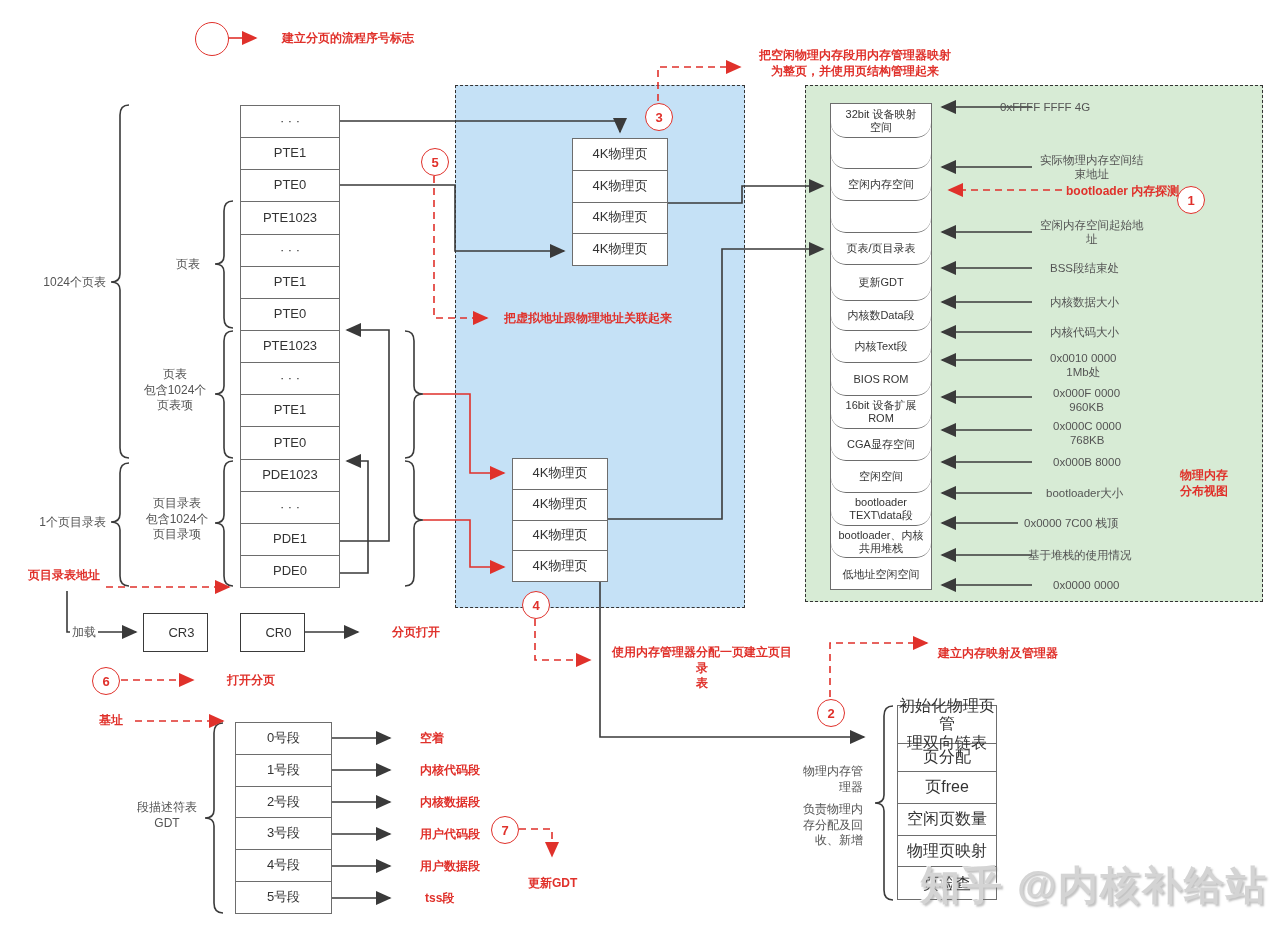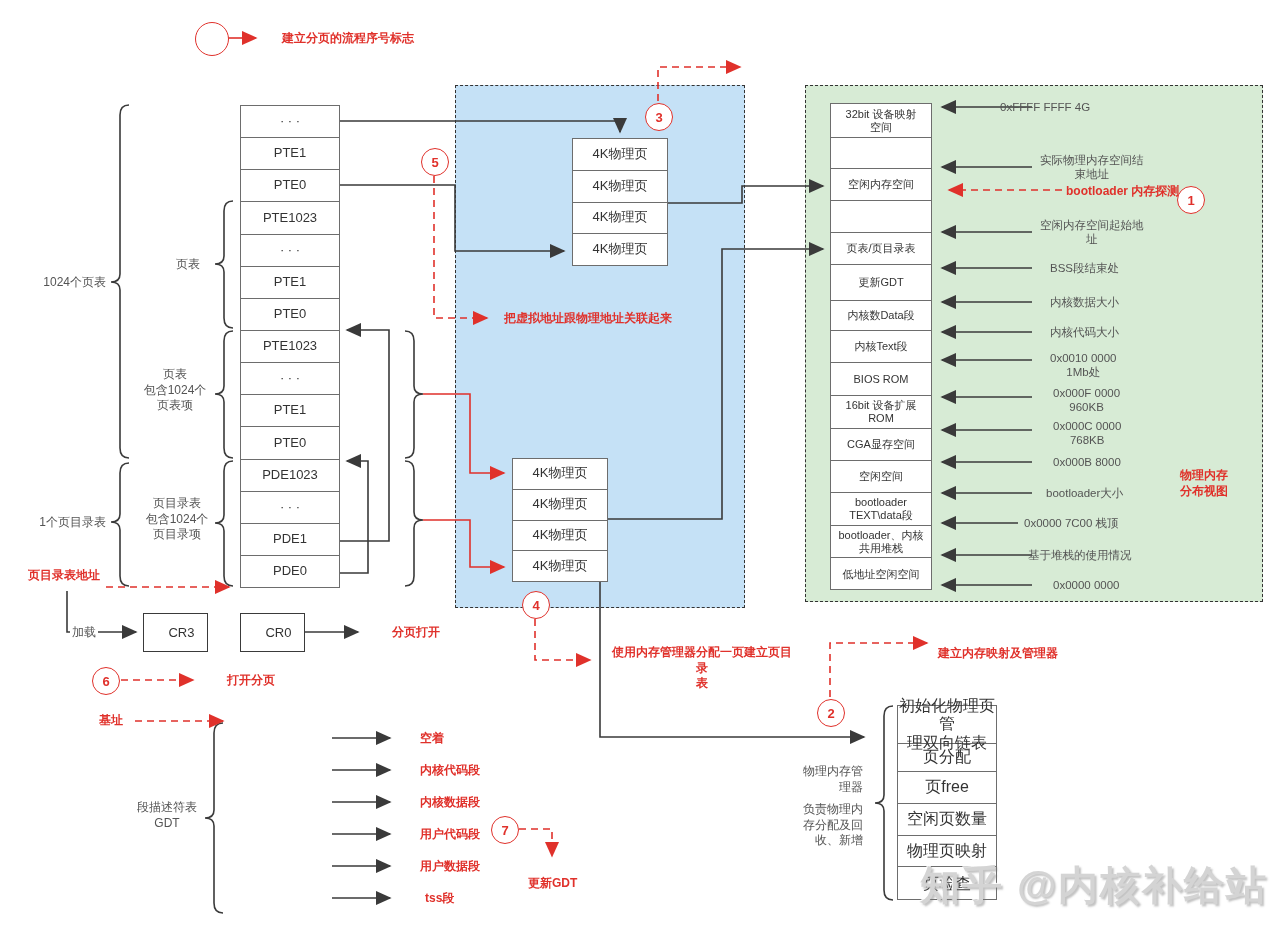--- a/index.html
+++ b/index.html
@@ -4,21 +4,21 @@
 <style>
   html,body{margin:0;padding:0;background:#fff;font-family:"Liberation Sans","DejaVu Sans",sans-serif;}
   #stage{position:relative;width:1280px;height:936px;background:#fff;overflow:hidden;color:#3a3a3a;}
   .region{position:absolute;border:1.6px dashed #333;box-sizing:border-box;z-index:1;}
   svg.wires{position:absolute;left:0;top:0;z-index:2;}
   .tbl{position:absolute;z-index:3;background:#fff;border:1px solid #6d6d6d;box-sizing:border-box;display:flex;flex-direction:column;}
   .tbl .row{flex:1;border-bottom:1px solid #6d6d6d;display:flex;align-items:center;justify-content:center;
             font-size:13px;color:#333;text-align:center;white-space:pre-line;line-height:1.15;box-sizing:border-box;}
   .tbl .row:last-child{border-bottom:none;}
   .tbl .row.fixed{flex:none;}
-  .mem .row{font-size:11px;}
+  .mem .row{font-size:11px;border-radius:15px;}
   .mgr .row{font-size:16px;}
   .lab{position:absolute;z-index:4;font-size:12px;color:#545454;white-space:pre-line;line-height:1.3;}
   .lab.ctr{text-align:center;}
   .lab.rgt{text-align:right;}
   .red{color:#e0312b;font-weight:700;}
   .marker-lab{position:absolute;z-index:4;font-size:11.5px;color:#545454;white-space:pre-line;line-height:1.25;text-align:center;transform:translateY(-50%);}
   .circ{position:absolute;z-index:5;width:26px;height:26px;border:1.6px solid #e0312b;border-radius:50%;
         background:#fff;color:#e0312b;font-size:13px;font-weight:600;display:flex;align-items:center;justify-content:center;}
   .circ.big{width:32px;height:32px;}
   .regbox{position:absolute;z-index:3;background:#fff;border:1.6px solid #3a3a3a;box-sizing:border-box;
@@ -178,20 +178,28 @@
   <div class="marker-lab" style="left:1053px;top:462px">0x000B 8000</div>
   <div class="marker-lab" style="left:1046px;top:493px">bootloader大小</div>
   <div class="marker-lab" style="left:1024px;top:523px">0x0000 7C00 栈顶</div>
   <div class="marker-lab" style="left:1028px;top:555px">基于堆栈的使用情况</div>
   <div class="marker-lab" style="left:1053px;top:585px">0x0000 0000</div>
 
   <div class="regbox" style="left:143px;top:613px;width:65px;height:39px;">CR3</div>
   <div class="regbox" style="left:240px;top:613px;width:65px;height:39px;">CR0</div>
   <div class="lab onwire" style="left:70px;top:625px;position:absolute;">加载</div>
 
+  <div class="tbl" style="left:235px;top:722px;width:97px;height:192px;">
+    <div class="row">0号段</div>
+    <div class="row">1号段</div>
+    <div class="row">2号段</div>
+    <div class="row">3号段</div>
+    <div class="row">4号段</div>
+    <div class="row">5号段</div>
+  </div>
   <div class="lab red" style="left:420px;top:731px">空着</div>
   <div class="lab red" style="left:420px;top:763px">内核代码段</div>
   <div class="lab red" style="left:420px;top:795px">内核数据段</div>
   <div class="lab red" style="left:420px;top:827px">用户代码段</div>
   <div class="lab red" style="left:420px;top:859px">用户数据段</div>
   <div class="lab red" style="left:425px;top:891px">tss段</div>
 
   <div class="tbl mgr" style="left:897px;top:705px;width:100px;height:195px;">
     <div class="row fixed" style="height:38px">初始化物理页管
 理双向链表</div>
@@ -213,20 +221,22 @@
 包含1024个
 页表项</div>
   <div class="lab rgt" style="left:30px;top:515px;width:76px">1个页目录表</div>
   <div class="lab ctr" style="left:142px;top:496px;width:70px">页目录表
 包含1024个
 页目录项</div>
   <div class="lab ctr" style="left:132px;top:800px;width:70px">段描述符表
 GDT</div>
 
   <div class="lab red" style="left:282px;top:31px">建立分页的流程序号标志</div>
+  <div class="lab red ctr" style="left:740px;top:48px;width:230px">把空闲物理内存段用内存管理器映射
+为整页，并使用页结构管理起来</div>
   <div class="lab red" style="left:1066px;top:184px">bootloader 内存探测</div>
   <div class="lab red ctr" style="left:1172px;top:468px;width:64px">物理内存
 分布视图</div>
   <div class="lab red" style="left:504px;top:311px">把虚拟地址跟物理地址关联起来</div>
   <div class="lab red" style="left:28px;top:568px">页目录表地址</div>
   <div class="lab red" style="left:392px;top:625px">分页打开</div>
   <div class="lab red" style="left:227px;top:673px">打开分页</div>
   <div class="lab red" style="left:99px;top:713px">基址</div>
   <div class="lab red ctr" style="left:612px;top:645px;width:180px">使用内存管理器分配一页建立页目录
 表</div>

